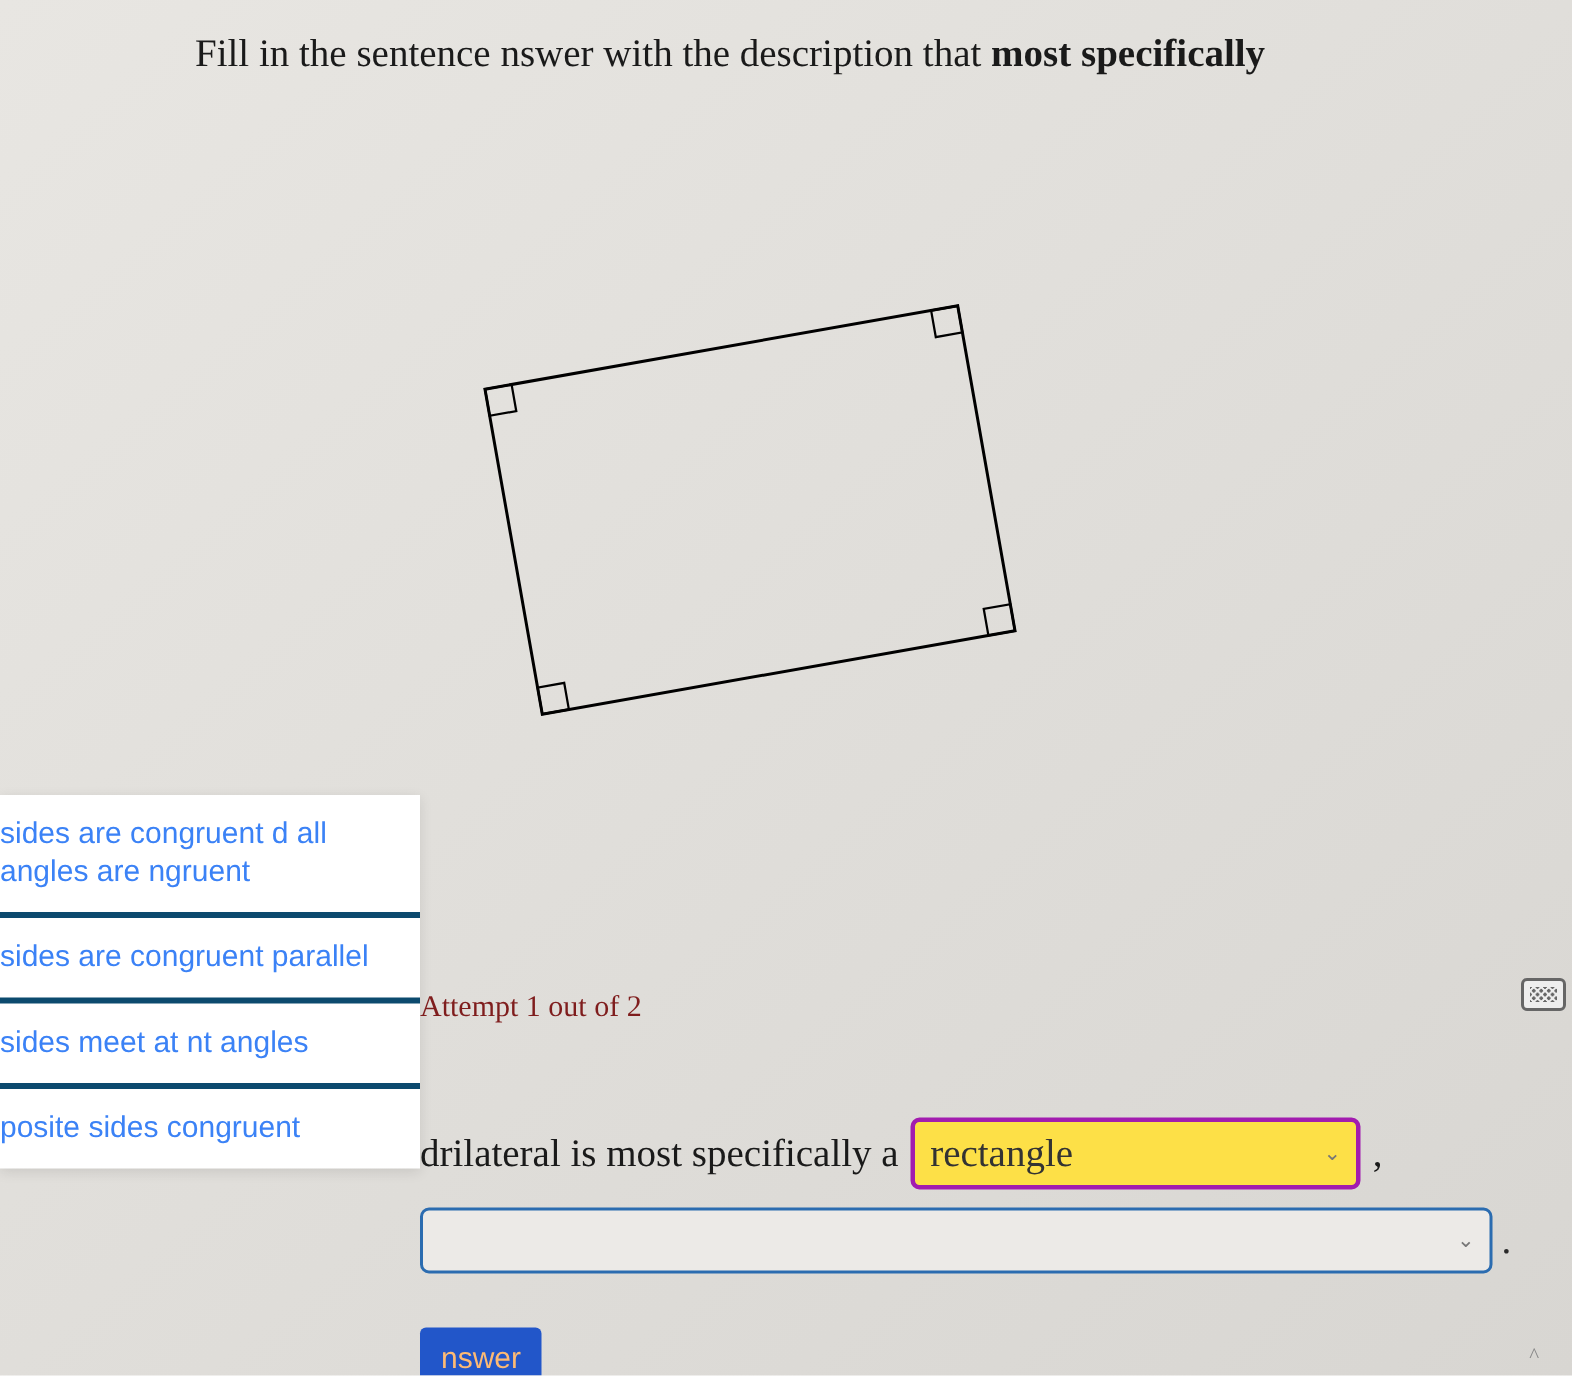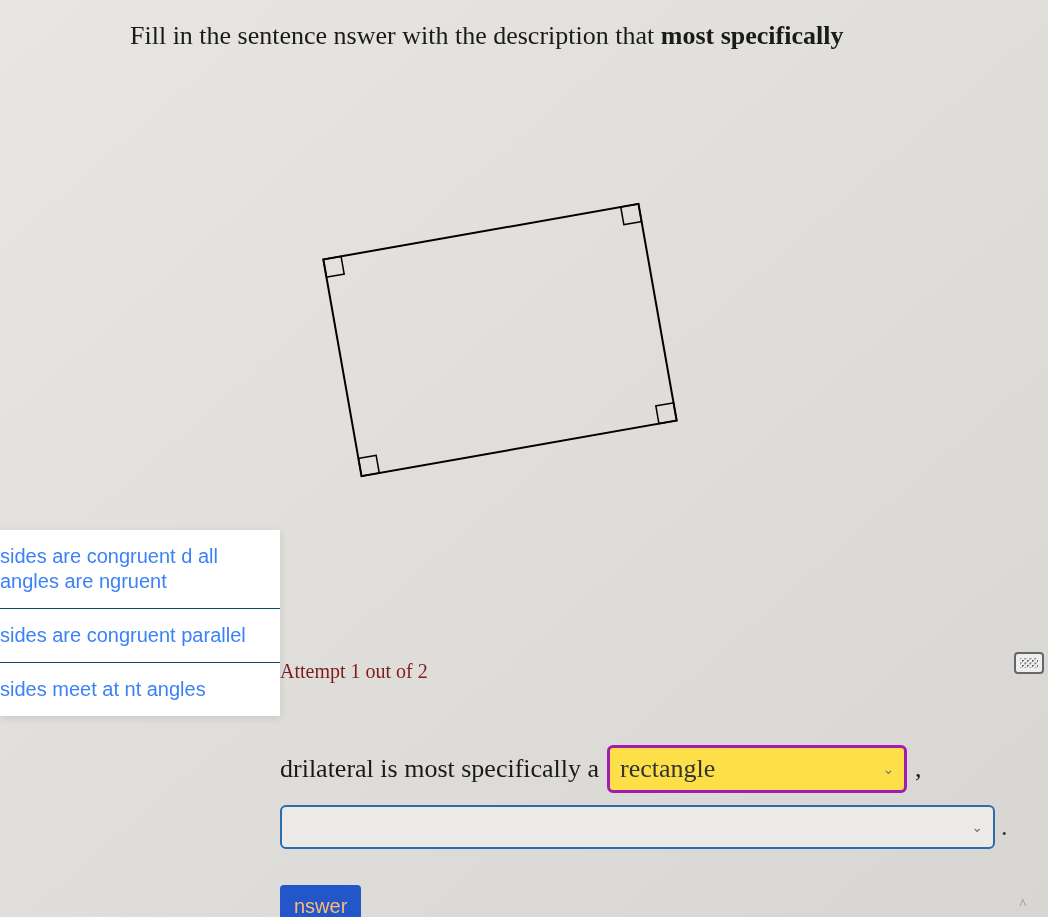--- a/index.html
+++ b/index.html
@@ -38,21 +38,21 @@
       width: 280px;
       background: #fff;
       box-shadow: 0 2px 8px rgba(0,0,0,0.1);
       font-family: -apple-system, Helvetica, Arial, sans-serif;
       color: #3b82f6;
     }
     .option-item {
       padding: 14px 10px 14px 0;
       font-size: 20px;
       line-height: 1.25;
-      border-top: 1px solid #0c4a6e;
+      border-top: 4px solid #0c4a6e;
       cursor: pointer;
     }
     .option-item:first-child { border-top: none; }
 
     .attempt-line {
       position: absolute;
       left: 280px;
       top: 660px;
       font-size: 20px;
       color: #7f1d1d;
@@ -170,20 +170,21 @@
       <rect x="142" y="92" width="18" height="18" fill="none" stroke="#000" stroke-width="1.5"></rect>
       <rect x="-160" y="92" width="18" height="18" fill="none" stroke="#000" stroke-width="1.5"></rect>
     </g>
   </svg>
 </div>
 
 <div class="options-panel">
   <div class="option-item">sides are congruent d all angles are ngruent</div>
   <div class="option-item">sides are congruent parallel</div>
   <div class="option-item">sides meet at nt angles</div>
+  <div class="option-item">posite sides congruent</div>
 </div>
 
 <div class="attempt-line">Attempt 1 out of 2</div>
 
 <div class="keyboard-icon"></div>
 
 <div class="sentence-row">
   <span>drilateral is most specifically a</span>
   <div class="select-box">
     <span>rectangle</span>

